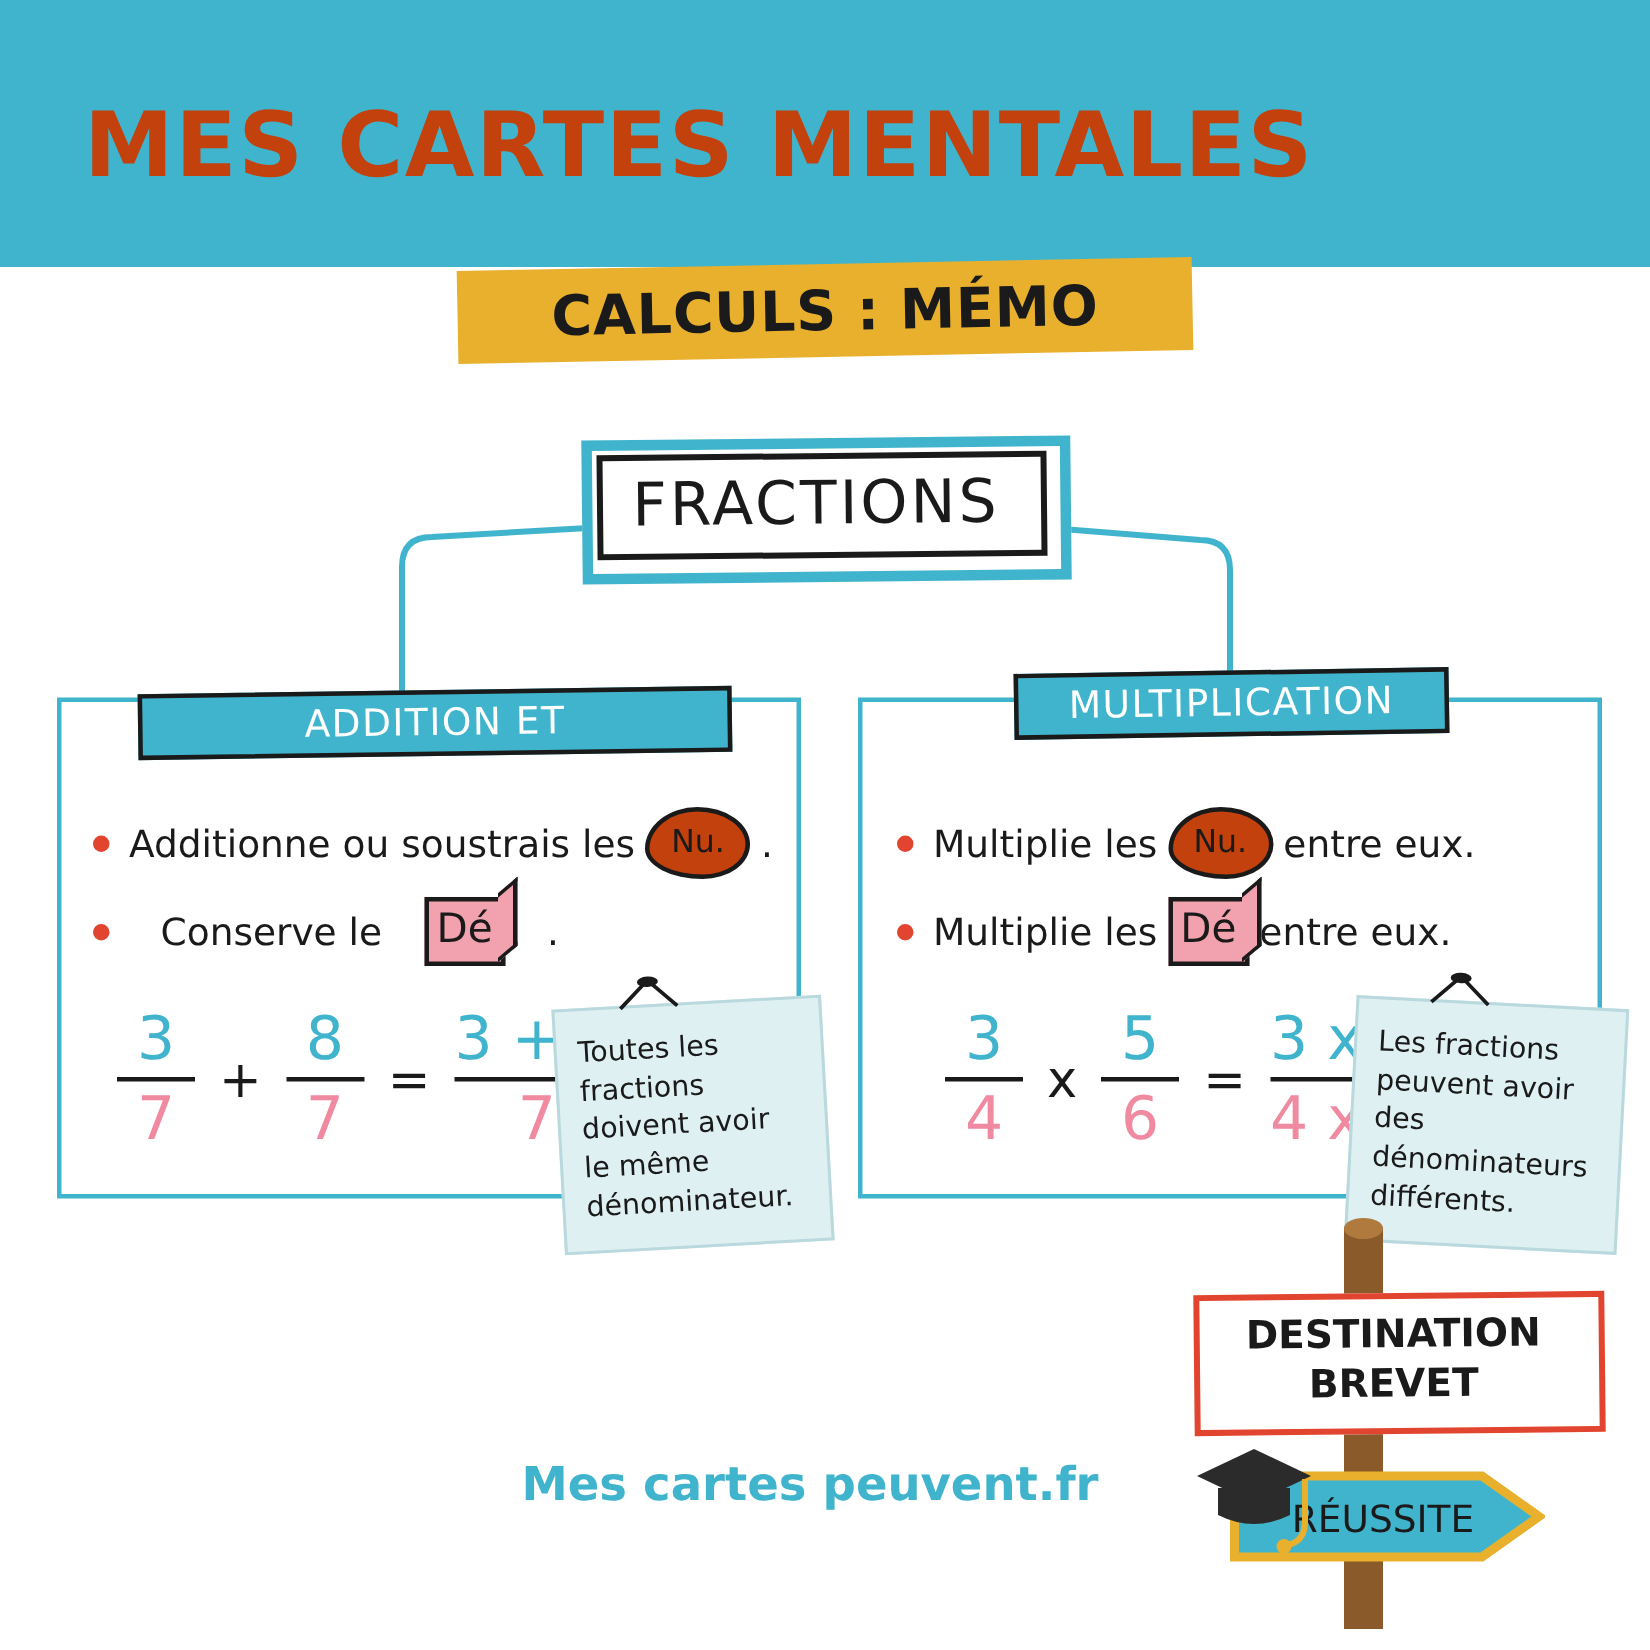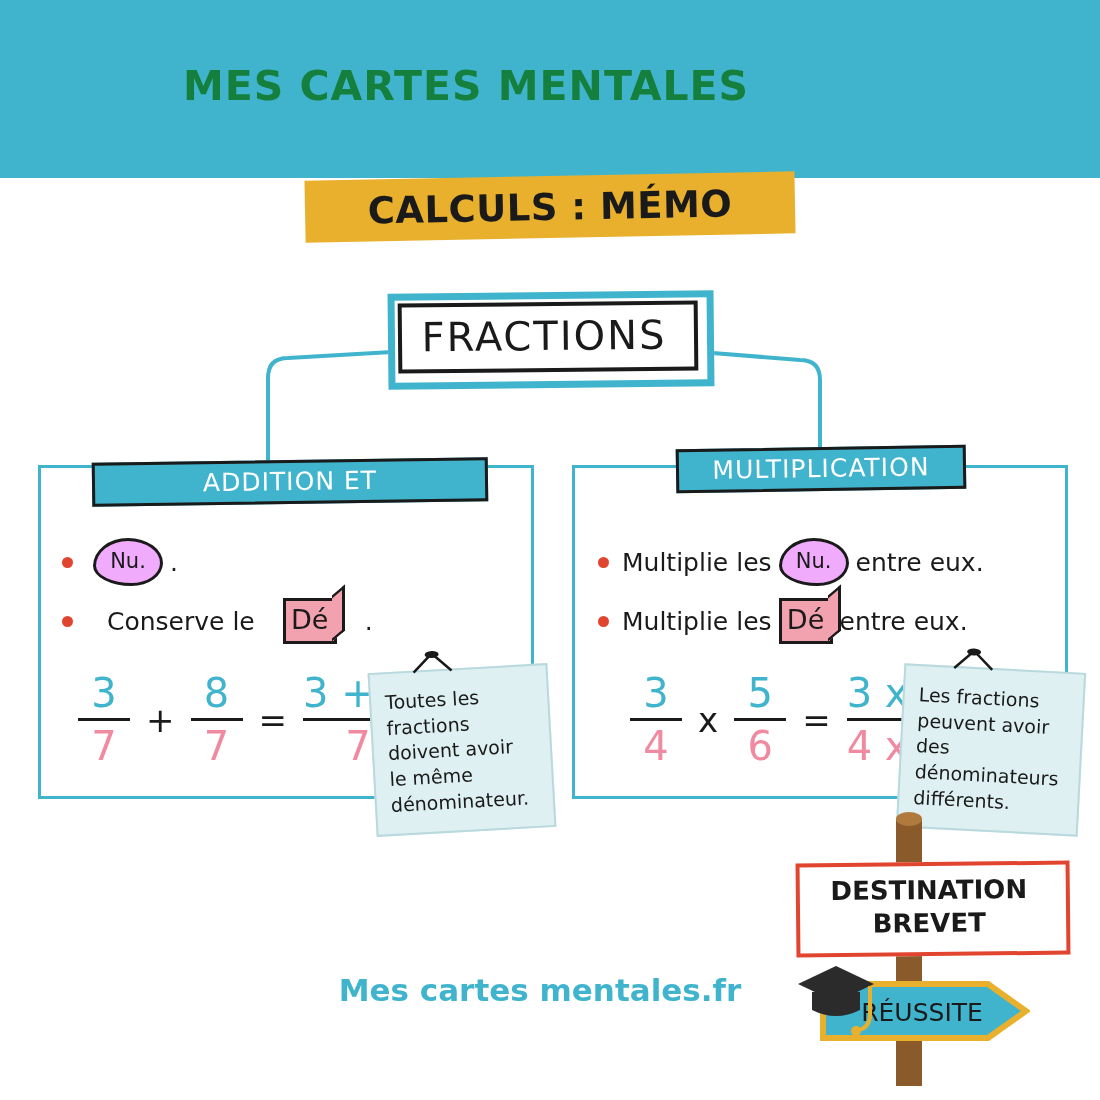--- a/index.html
+++ b/index.html
@@ -21,22 +21,22 @@
     left: 0; top: 0;
     width: 1100px;
     height: 178px;
     background: #41b4cd;
   }
   .header-title {
     position: absolute;
     left: 0; top: 62px;
     width: 932px;
     text-align: center;
-    color: #15803d;
-    font-size: 41px;
+    color: #c2410c;
+    font-size: 60px;
     font-weight: bold;
     letter-spacing: 1px;
     font-family: "DejaVu Sans", sans-serif;
   }
   .subtitle-banner {
     position: absolute;
     left: 305px; top: 176px;
     width: 490px;
     height: 62px;
     background: #e8b02c;
@@ -133,21 +133,21 @@
     margin-right: 13px;
     flex: none;
   }
 
   
   .chip-nu {
     display: inline-block;
     position: relative;
     width: 64px; height: 42px;
     margin: 0 7px;
-    background: #f0abfc;
+    background: #c2410c;
     border-radius: 50% 50% 45% 55% / 58% 52% 48% 42%;
     border: 3px solid #1a1a1a;
     color: #1a1a1a;
     font-size: 21px;
     text-align: center;
     line-height: 40px;
     flex: none;
     font-family: "DejaVu Sans", sans-serif;
   }
   .chip-de {
@@ -300,20 +300,21 @@
 
 <div class="root-node"></div>
 <div class="root-inner"></div>
 <div class="root-label">FRACTIONS</div>
 
 <div class="branch-box" id="branch-left-box"></div>
 <div class="branch-header" id="branch-left-header">ADDITION ET SOUSTRACTION</div>
 
 <div class="bullet-row" style="left:62px; top:538px;">
   <span class="bullet-dot"></span>
+  <span>Additionne ou soustrais les</span>
   <span class="chip-nu">Nu.</span>
   <span>.</span>
 </div>
 
 <div class="bullet-row" style="left:62px; top:598px;gap:21px;">
   <span class="bullet-dot"></span>
   <span>Conserve le</span>
   <span class="chip-de">Dé</span>
   <span>.</span>
 </div>
@@ -404,13 +405,13 @@
 </svg>
 <div class="sign-reussite-text">RÉUSSITE</div>
 
 <svg class="cap" viewBox="0 0 86 80">
   <polygon points="6,26 44,8 82,26 44,44" fill="#2b2b2b"></polygon>
   <path d="M20 34 L20 52 Q44 64 68 52 L68 34" fill="#2b2b2b"></path>
   <path d="M78 28 L78 56 Q78 70 66 72" fill="none" stroke="#e8b02c" stroke-width="4"></path>
   <circle cx="64" cy="73" r="5" fill="#e8b02c"></circle>
 </svg>
 
-<div class="site-url">Mes cartes mentales.fr</div>
+<div class="site-url">Mes cartes peuvent.fr</div>
 
 </body></html>

